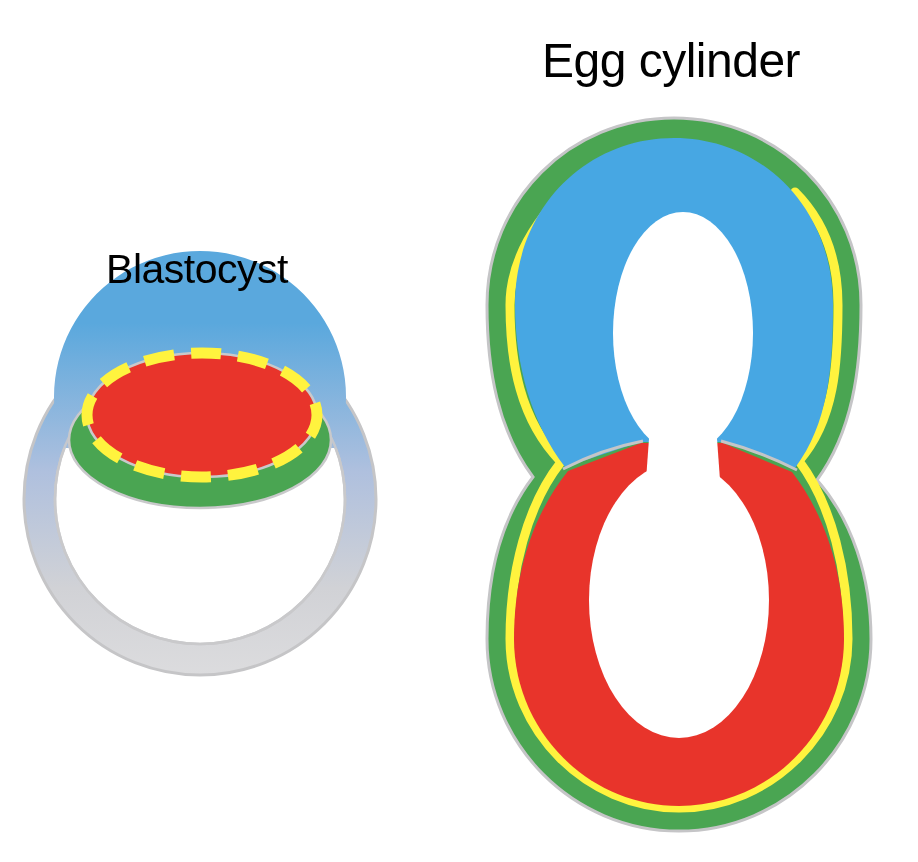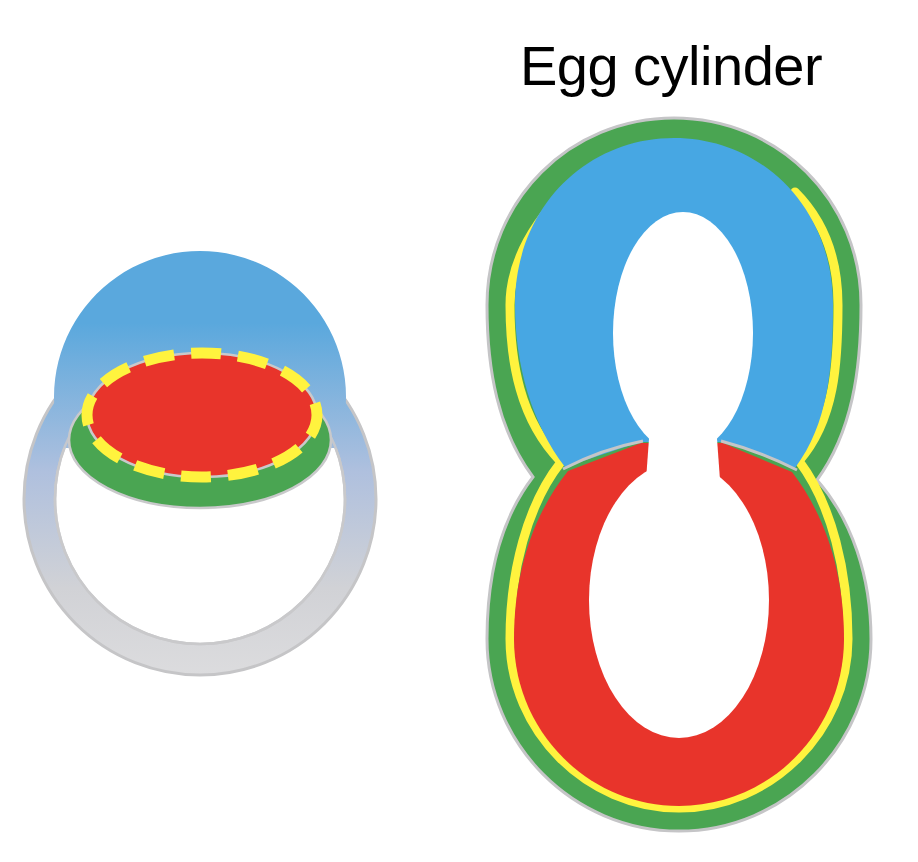--- a/index.html
+++ b/index.html
@@ -24,21 +24,21 @@
     letter-spacing: -0.5px;
   }
   .label-blastocyst {
     left: 197px;
     top: 246px;
     font-size: 41px;
   }
   .label-egg-cylinder {
     left: 671px;
     top: 33px;
-    font-size: 56px;
+    font-size: 48px;
   }
   svg.diagram {
     position: absolute;
     left: 0;
     top: 0;
   }
   .gray-edge {
     stroke: #c5c5c7;
     stroke-width: 3;
   }
@@ -119,16 +119,17 @@
       <path d="M 721 441 Q 762 452 797 470" fill="none" class="gray-edge"></path>
 
       <g>
         <ellipse cx="683" cy="333" rx="70" ry="121" stroke="none" fill="#ffffff"></ellipse>
         <path d="M 650 425 L 716 425 L 720 480 L 646 480 Z" stroke="none" fill="#ffffff"></path>
         <ellipse cx="679" cy="600" rx="90" ry="138" stroke="none" fill="#ffffff"></ellipse>
       </g>
     </g>
   </svg>
 
+  <div class="stage-label label-blastocyst">Blastocyst</div>
 
   <div class="stage-label label-egg-cylinder">Egg cylinder</div>
 
 </div>
 
 </body></html>

